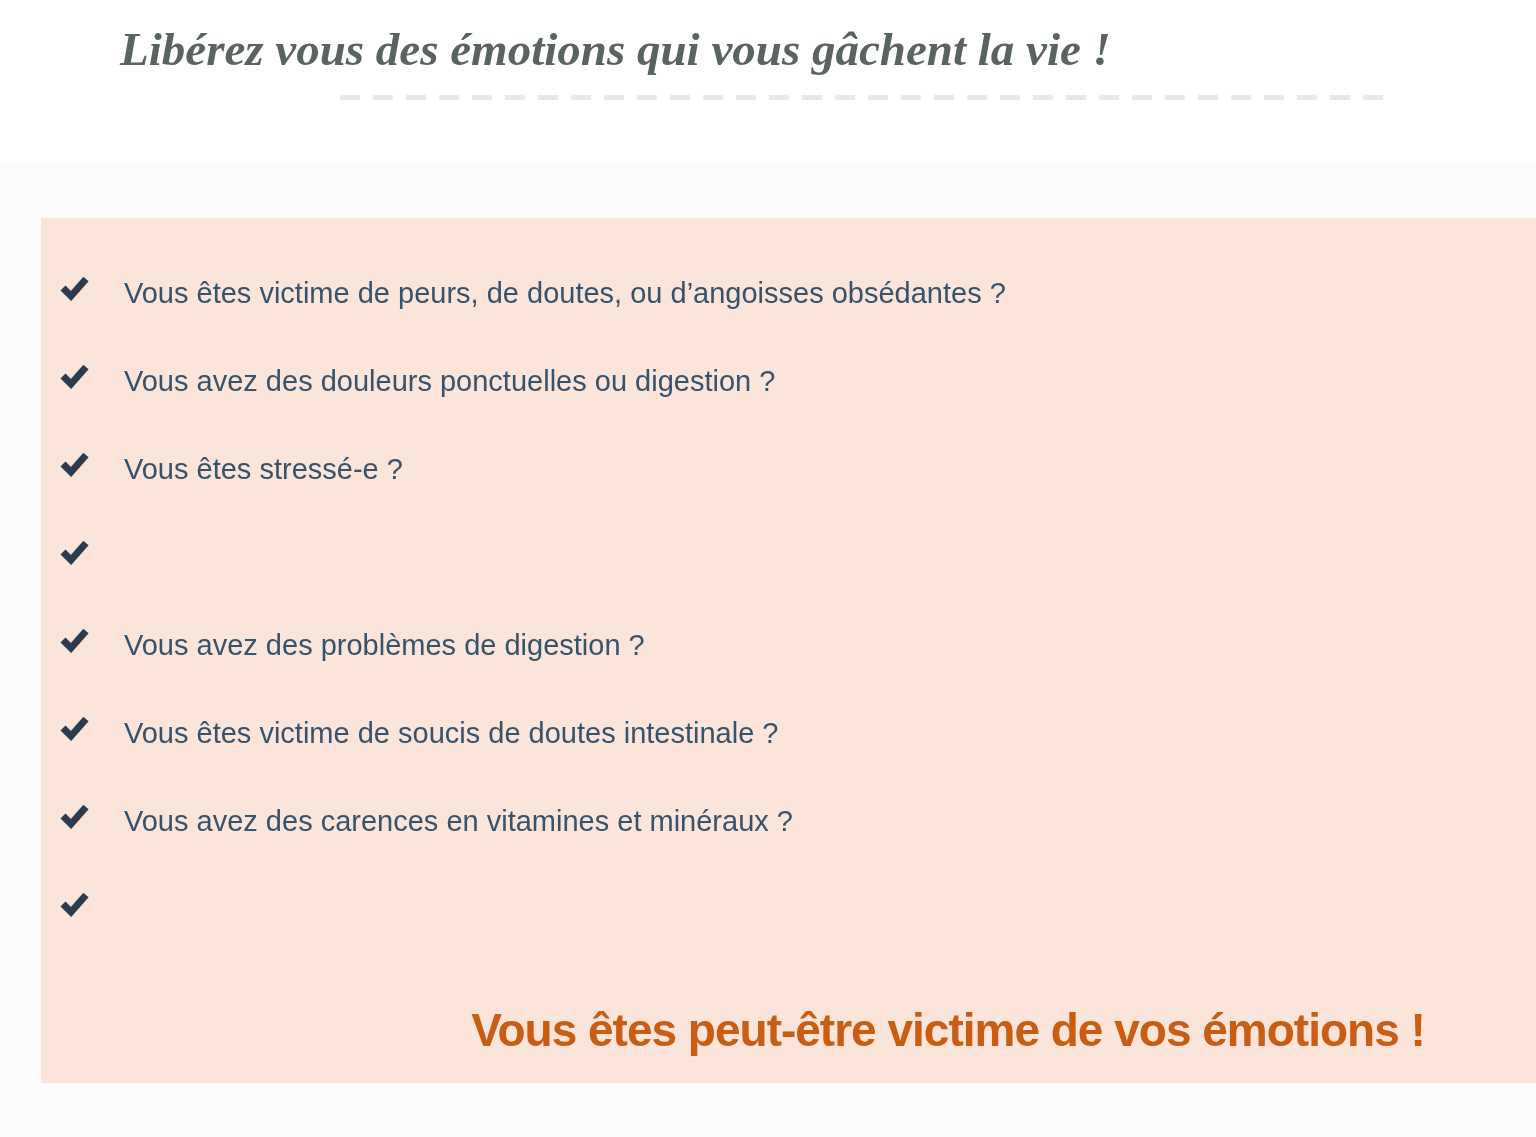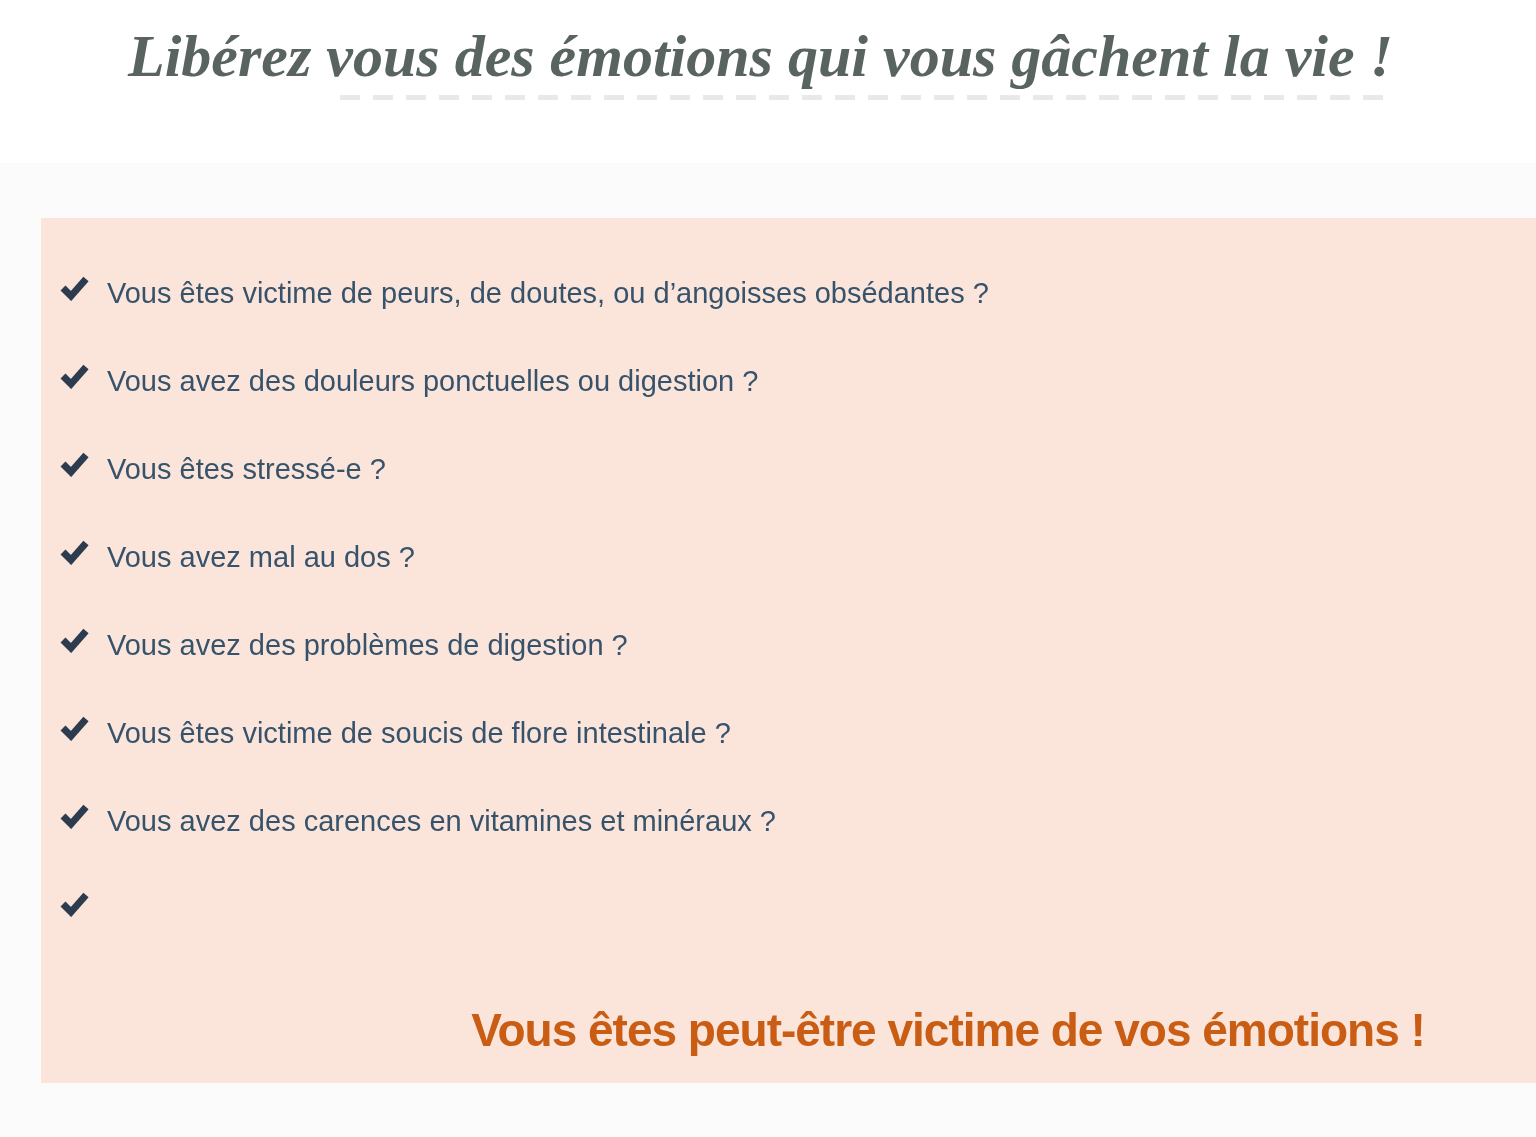--- a/index.html
+++ b/index.html
@@ -13,26 +13,26 @@
 
   
   .header {
     width: 1536px;
     height: 163px;
     background: #ffffff;
     position: relative;
   }
   .page-title {
     position: absolute;
-    left: 128px;
+    left: 120px;
     top: 22px;
     font-family: cursive;
     font-style: italic;
     font-weight: 600;
-    font-size: 60px;
+    font-size: 47px;
     letter-spacing: 0px;
     color: #596461;
     white-space: nowrap;
   }
   .title-ghost {
     position: absolute;
     left: 340px;
     top: 95px;
     width: 1050px;
     height: 5px;
@@ -65,21 +65,21 @@
     align-items: center;
   }
   .check-wrap {
     width: 29px;
     height: 25px;
     flex: 0 0 29px;
     margin-top: -10px;
   }
   .check-wrap svg { display: block; }
   .question-text {
-    margin-left: 18px;
+    margin-left: 35px;
     font-size: 29px;
     color: #37536c;
     white-space: nowrap;
   }
 
   .conclusion {
     margin-top: 50px;
     width: 1814px;
     text-align: center;
     font-size: 46px;
@@ -124,37 +124,36 @@
             </svg>
           </span>
         <span class="question-text">Vous êtes stressé-e ?</span>
       </li>
       <li class="question-row">
         <span class="check-wrap">
             <svg width="29" height="25" viewBox="0 0 29 25">
               <path d="M3 12 L11 20 L26 3" stroke="#2c3c4e" stroke-width="7" fill="none"></path>
             </svg>
           </span>
-        <span class="question-text">Vous avez mal au dos ?</span>
       </li>
       <li class="question-row">
         <span class="check-wrap">
             <svg width="29" height="25" viewBox="0 0 29 25">
               <path d="M3 12 L11 20 L26 3" stroke="#2c3c4e" stroke-width="7" fill="none"></path>
             </svg>
           </span>
         <span class="question-text">Vous avez des problèmes de digestion ?</span>
       </li>
       <li class="question-row">
         <span class="check-wrap">
             <svg width="29" height="25" viewBox="0 0 29 25">
               <path d="M3 12 L11 20 L26 3" stroke="#2c3c4e" stroke-width="7" fill="none"></path>
             </svg>
           </span>
-        <span class="question-text">Vous êtes victime de soucis de flore intestinale ?</span>
+        <span class="question-text">Vous êtes victime de soucis de doutes intestinale ?</span>
       </li>
       <li class="question-row">
         <span class="check-wrap">
             <svg width="29" height="25" viewBox="0 0 29 25">
               <path d="M3 12 L11 20 L26 3" stroke="#2c3c4e" stroke-width="7" fill="none"></path>
             </svg>
           </span>
         <span class="question-text">Vous avez des carences en vitamines et minéraux ?</span>
       </li>
       <li class="question-row">

